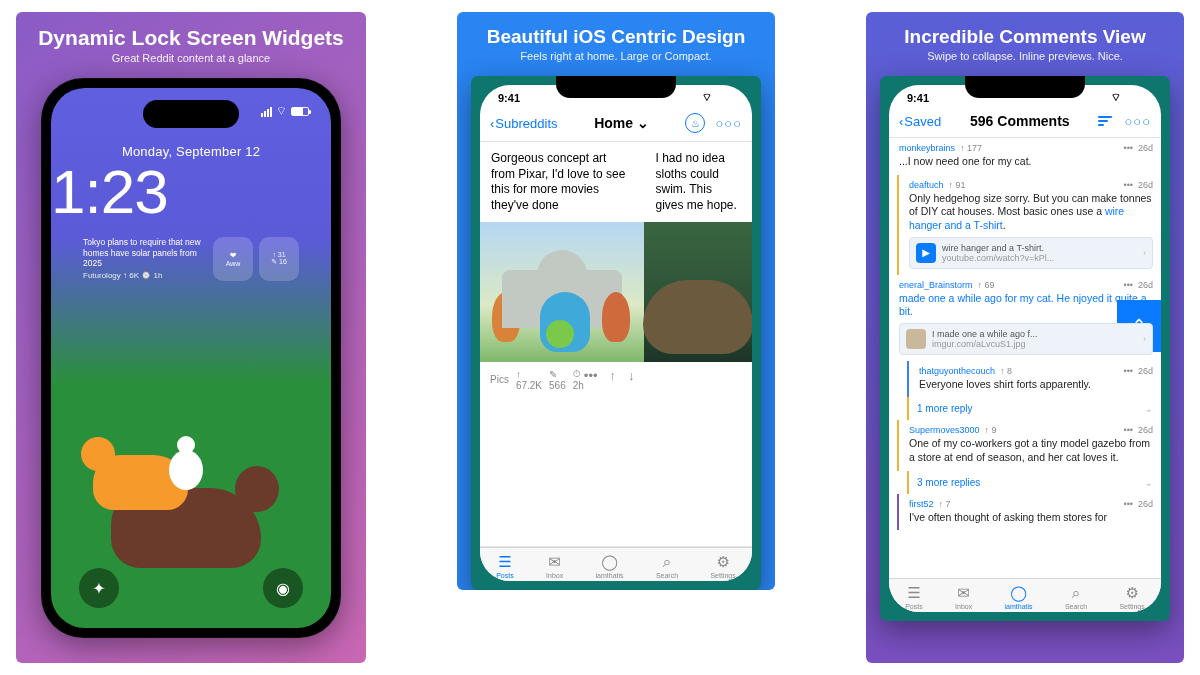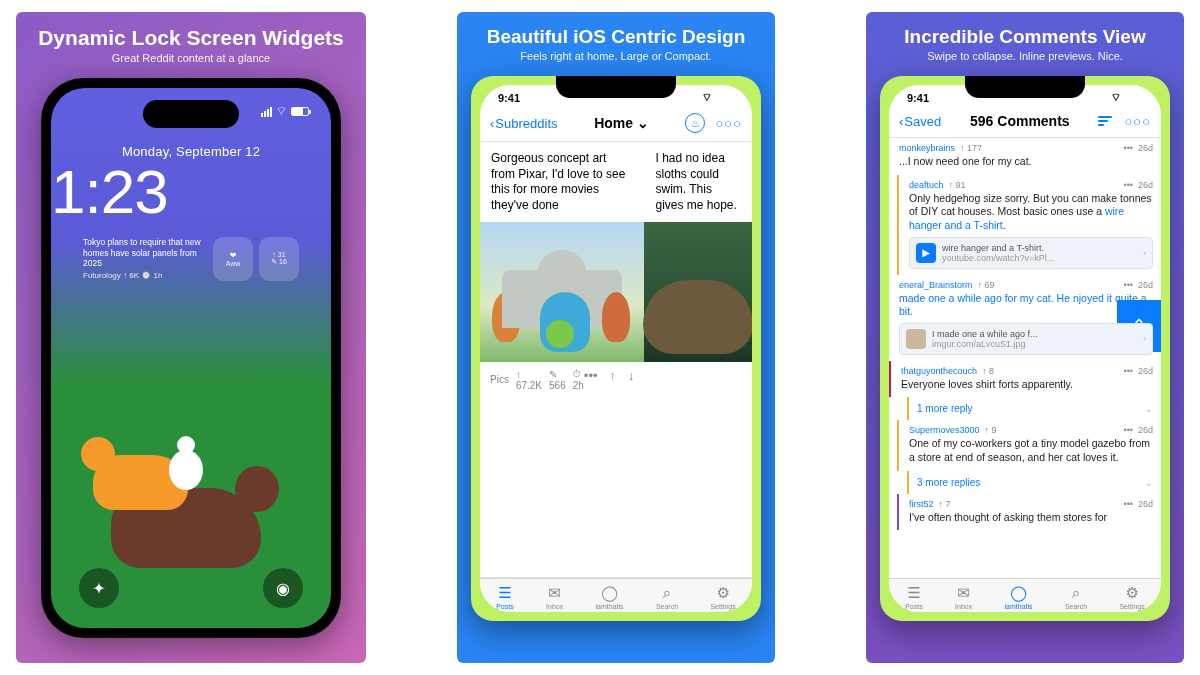--- a/index.html
+++ b/index.html
@@ -1,19 +1,19 @@
 <!DOCTYPE html>
 <html><head>
 <meta charset="utf-8">
 <style>
 *{box-sizing:border-box;margin:0;padding:0;font-family:-apple-system,BlinkMacSystemFont,"Segoe UI",Helvetica,Arial,sans-serif}
 body{width:1200px;height:675px;display:flex;justify-content:space-between;padding:12px 16px;background:#fff}
 .panel{position:relative;border-radius:6px;overflow:hidden;display:flex;flex-direction:column;align-items:center}
 .panel-1{width:350px;height:651px;background:linear-gradient(135deg,#8a5cc6 0%,#c967b4 100%);padding:14px 14px 20px}
-.panel-2{width:318px;height:651px;background:#2a84f2;padding:14px 10px 0}
+.panel-2{width:318px;height:578px;background:#2a84f2;padding:14px 10px 0}
 .panel-3{width:318px;height:651px;background:linear-gradient(180deg,#5a5fd6 0%,#7a4fbf 100%);padding:14px 10px 0}
 .headline{color:#fff;font-weight:600;text-align:right;margin-bottom:2px}
 .panel-1 .headline{font-size:21px}
 .panel-2 .headline,.panel-3 .headline{font-size:19px}
 .sub{color:#fff;font-size:11px;text-align:center;opacity:.92;margin-bottom:14px}
 
 
 .phone1{position:relative;width:300px;height:560px;border-radius:42px;background:#000;padding:10px;box-shadow:0 8px 30px rgba(0,0,0,.4),inset 0 0 2px rgba(255,255,255,.2)}
 .screen1{width:100%;height:100%;border-radius:34px;overflow:hidden;position:relative;background:linear-gradient(180deg,#5f5fe0 0%,#5b5bd8 28%,#2a8f3a 55%,#2a8f3a 100%)}
 .pill{position:absolute;top:12px;left:50%;transform:translateX(-50%);width:96px;height:28px;background:#000;border-radius:16px;z-index:5}
@@ -33,21 +33,21 @@
 .dog{position:absolute;bottom:0;left:20px;width:150px;height:80px;background:#6a3b2a;border-radius:50px 70px 40px 40px}
 .dog::before{content:"";position:absolute;right:-18px;top:-22px;width:44px;height:46px;background:#6a3b2a;border-radius:50%}
 .cat{position:absolute;bottom:58px;left:2px;width:95px;height:55px;background:#f59a2b;border-radius:40px 50px 30px 30px}
 .cat::before{content:"";position:absolute;left:-12px;top:-18px;width:34px;height:34px;background:#f59a2b;border-radius:50%}
 .snoo{position:absolute;bottom:78px;left:78px;width:34px;height:40px;background:#fff;border-radius:50%}
 .snoo::before{content:"";position:absolute;top:-14px;left:8px;width:18px;height:18px;background:#fff;border-radius:50%}
 .lockbtns{position:absolute;bottom:20px;left:0;right:0;display:flex;justify-content:space-between;padding:0 28px}
 .circ{width:40px;height:40px;border-radius:50%;background:rgba(0,0,0,.4);display:flex;align-items:center;justify-content:center;color:#fff;font-size:16px}
 
 
-.phone{position:relative;width:290px;height:545px;border-radius:22px;background:#bef264;padding:9px;box-shadow:0 10px 30px rgba(0,0,0,.4)}
+.phone{position:relative;width:290px;height:545px;border-radius:7px;background:#0f766e;padding:9px;box-shadow:0 10px 30px rgba(0,0,0,.4)}
 .screen{width:100%;height:100%;border-radius:30px;overflow:hidden;background:#fff;position:relative;display:flex;flex-direction:column}
 .notch{position:absolute;top:0;left:50%;transform:translateX(-50%);width:120px;height:22px;background:#000;border-radius:0 0 14px 14px;z-index:10}
 .status{display:flex;justify-content:space-between;align-items:center;padding:6px 18px 2px;font-size:11px;font-weight:600}
 .status .r{display:flex;gap:4px;align-items:center}
 .nav{display:flex;align-items:center;justify-content:space-between;padding:6px 10px 8px;border-bottom:1px solid #e2e2e2}
 .nav .back{color:#0a7aff;font-size:13px;display:flex;align-items:center;gap:1px}
 .nav .title{font-weight:700;font-size:14px}
 .nav .rt{display:flex;gap:10px;align-items:center;color:#0a7aff}
 .fire{width:20px;height:20px;border:1.5px solid #0a7aff;border-radius:50%;display:flex;align-items:center;justify-content:center;font-size:10px}
 .dots{letter-spacing:1px;font-size:13px;color:#0a7aff}
@@ -72,21 +72,21 @@
 
 .tabbar{display:flex;justify-content:space-around;align-items:center;padding:5px 0 2px;border-top:1px solid #d5d5d5;background:#f7f7f8}
 .tab{display:flex;flex-direction:column;align-items:center;gap:1px;font-size:7px;color:#8a8a8e}
 .tab.active{color:#0a7aff}
 .tab .ic{font-size:15px}
 
 
 .clist{flex:1;overflow:hidden;background:#fff;font-size:10.5px;position:relative}
 .cm{padding:5px 8px 6px 10px;position:relative}
 .cm.d1{margin-left:8px;border-left:2px solid #f2b134}
-.cm.d2{border-left:2px solid #be185d}
+.cm.d2{margin-left:18px;border-left:2px solid #3b82f6}
 .cm.d1b{margin-left:8px;border-left:2px solid #7a4fbf}
 .hdr{display:flex;align-items:center;gap:5px;color:#8a8a8e;font-size:9px;margin-bottom:2px}
 .hdr .u{color:#0a7aff}
 .hdr .sp{flex:1}
 .txt{color:#222;line-height:1.3}
 .lnk{color:#0a7aff}
 .emb{margin-top:4px;background:#eef3f9;border:1px solid #d8e2ee;border-radius:4px;padding:5px 6px;display:flex;align-items:center;gap:6px;font-size:9px;color:#555}
 .emb .play{width:20px;height:20px;background:#0a7aff;border-radius:4px;color:#fff;display:flex;align-items:center;justify-content:center;font-size:10px}
 .emb .chev{margin-left:auto;color:#bbb}
 .emb.img .play{background:#c9b89a}

